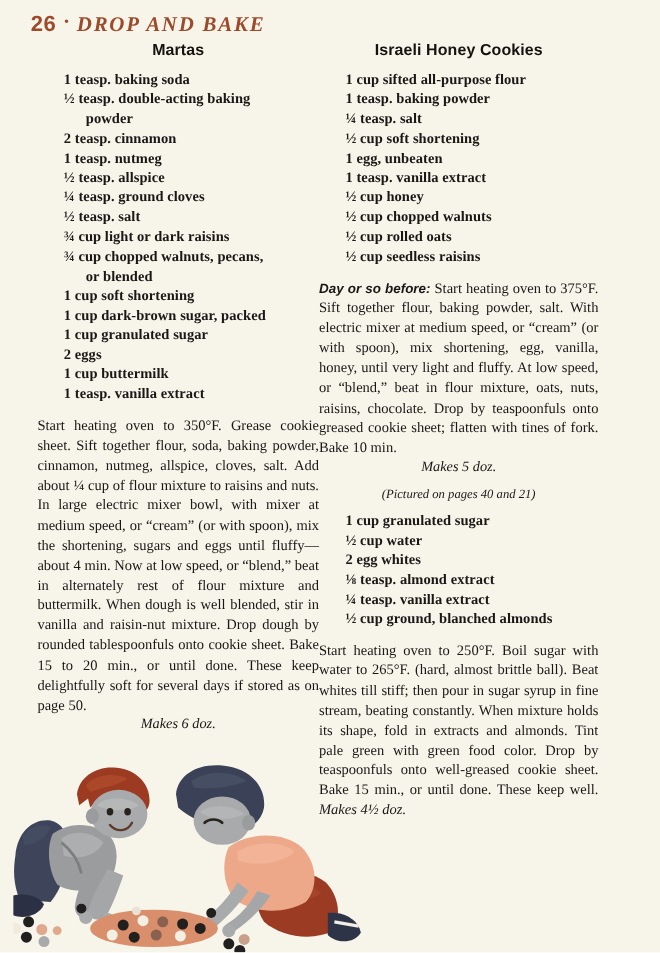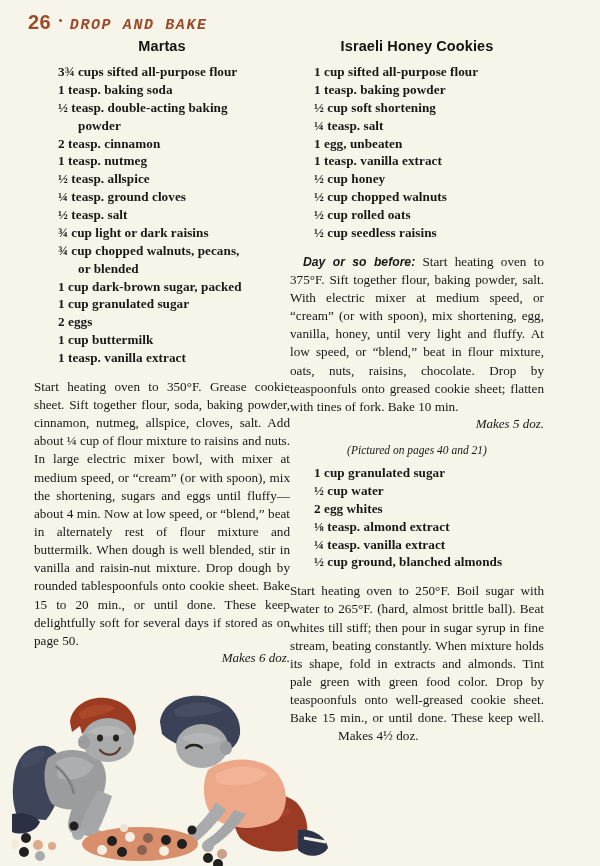--- a/index.html
+++ b/index.html
@@ -35,24 +35,24 @@
     letter-spacing: 0.5px;
     line-height: 1;
   }
   .running-head .dot {
     font-size: 13px;
     line-height: 1;
     position: relative;
     top: -4px;
   }
   .running-head .head-title {
-    font-family: Liberation Mono, monospace;
-    font-weight: bold;
-    font-style: italic;
-    font-size: 15px;
+    font-family: Liberation Serif, serif;
+    font-weight: bold;
+    font-style: italic;
+    font-size: 19px;
     letter-spacing: 1.6px;
     line-height: 1;
     text-align: center;
   }
 
   
   .columns {
     position: absolute;
     top: 38px;
     left: 34px;
@@ -111,31 +111,30 @@
     text-align: justify;
     text-justify: inter-word;
     margin: 0;
     hyphens: manual;
   }
   .lead-in {
     font-family: "Liberation Sans", "DejaVu Sans", sans-serif;
     font-weight: bold;
     font-style: italic;
     font-size: 12.2px;
-    margin-left: 13px;
   }
   .yield {
     display: block;
-    text-align: right;
+    text-align: center;
     font-style: italic;
     font-size: 13px;
     margin-top: 0px;
   }
   .yield-inline {
-    margin-left: 48px;
+    font-style: italic;
   }
 
   .block-gap { height: 17px; }
 
   
   .illustration {
     position: absolute;
     left: 12px;
     bottom: 0px;
     width: 320px;
@@ -154,50 +153,50 @@
     <span class="head-title">DROP AND BAKE</span>
   </div>
 
   <div class="columns">
 
     <div class="col col-left">
 
       <h2 class="recipe-title">Martas</h2>
 
       <ul class="ingredients">
-        <li>3¾ cups sifted all-purpose flour</li>
         <li>1 teasp. baking soda</li>
         <li><span>½ teasp. double-acting baking</span><span class="cont">powder</span></li>
         <li>2 teasp. cinnamon</li>
         <li>1 teasp. nutmeg</li>
         <li>½ teasp. allspice</li>
         <li>¼ teasp. ground cloves</li>
         <li>½ teasp. salt</li>
         <li>¾ cup light or dark raisins</li>
         <li><span>¾ cup chopped walnuts, pecans,</span><span class="cont">or blended</span></li>
+        <li>1 cup soft shortening</li>
         <li>1 cup dark-brown sugar, packed</li>
         <li>1 cup granulated sugar</li>
         <li>2 eggs</li>
         <li>1 cup buttermilk</li>
         <li>1 teasp. vanilla extract</li>
       </ul>
 
       <p class="method">Start heating oven to 350°F. Grease cookie sheet. Sift together flour, soda, baking powder, cinnamon, nutmeg, allspice, cloves, salt. Add about ¼ cup of flour mixture to raisins and nuts. In large electric mixer bowl, with mixer at medium speed, or “cream” (or with spoon), mix the shortening, sugars and eggs until fluffy—about 4 min. Now at low speed, or “blend,” beat in alternately rest of flour mixture and buttermilk. When dough is well blended, stir in vanilla and raisin-nut mixture. Drop dough by rounded tablespoonfuls onto cookie sheet. Bake 15 to 20 min., or until done. These keep delightfully soft for several days if stored as on page 50.</p>
       <span class="yield">Makes 6 doz.</span>
     </div>
 
     <div class="col col-right">
 
       <h2 class="recipe-title">Israeli Honey Cookies</h2>
 
       <ul class="ingredients">
         <li>1 cup sifted all-purpose flour</li>
         <li>1 teasp. baking powder</li>
+        <li>¼ teasp. salt</li>
         <li>½ cup soft shortening</li>
-        <li>¼ teasp. salt</li>
         <li>1 egg, unbeaten</li>
         <li>1 teasp. vanilla extract</li>
         <li>½ cup honey</li>
         <li>½ cup chopped walnuts</li>
         <li>½ cup rolled oats</li>
         <li>½ cup seedless raisins</li>
       </ul>
 
       <p class="method"><span class="lead-in">Day or so before:</span><span> Start heating oven to 375°F. Sift together flour, baking powder, salt. With electric mixer at medium speed, or “cream” (or with spoon), mix shortening, egg, vanilla, honey, until very light and fluffy. At low speed, or “blend,” beat in flour mixture, oats, nuts, raisins, chocolate. Drop by teaspoonfuls onto greased cookie sheet; flatten with tines of fork. Bake 10 min.</span></p>
       <span class="yield">Makes 5 doz.</span>

